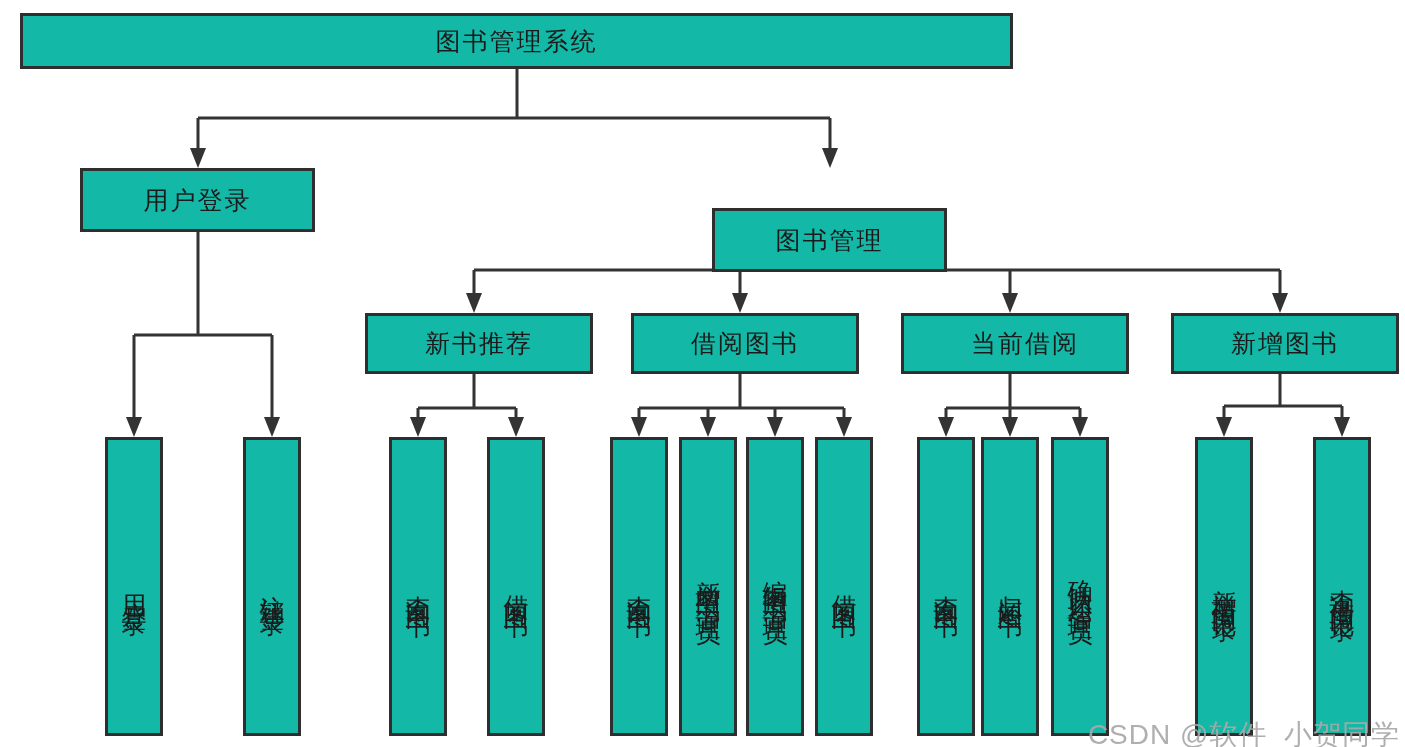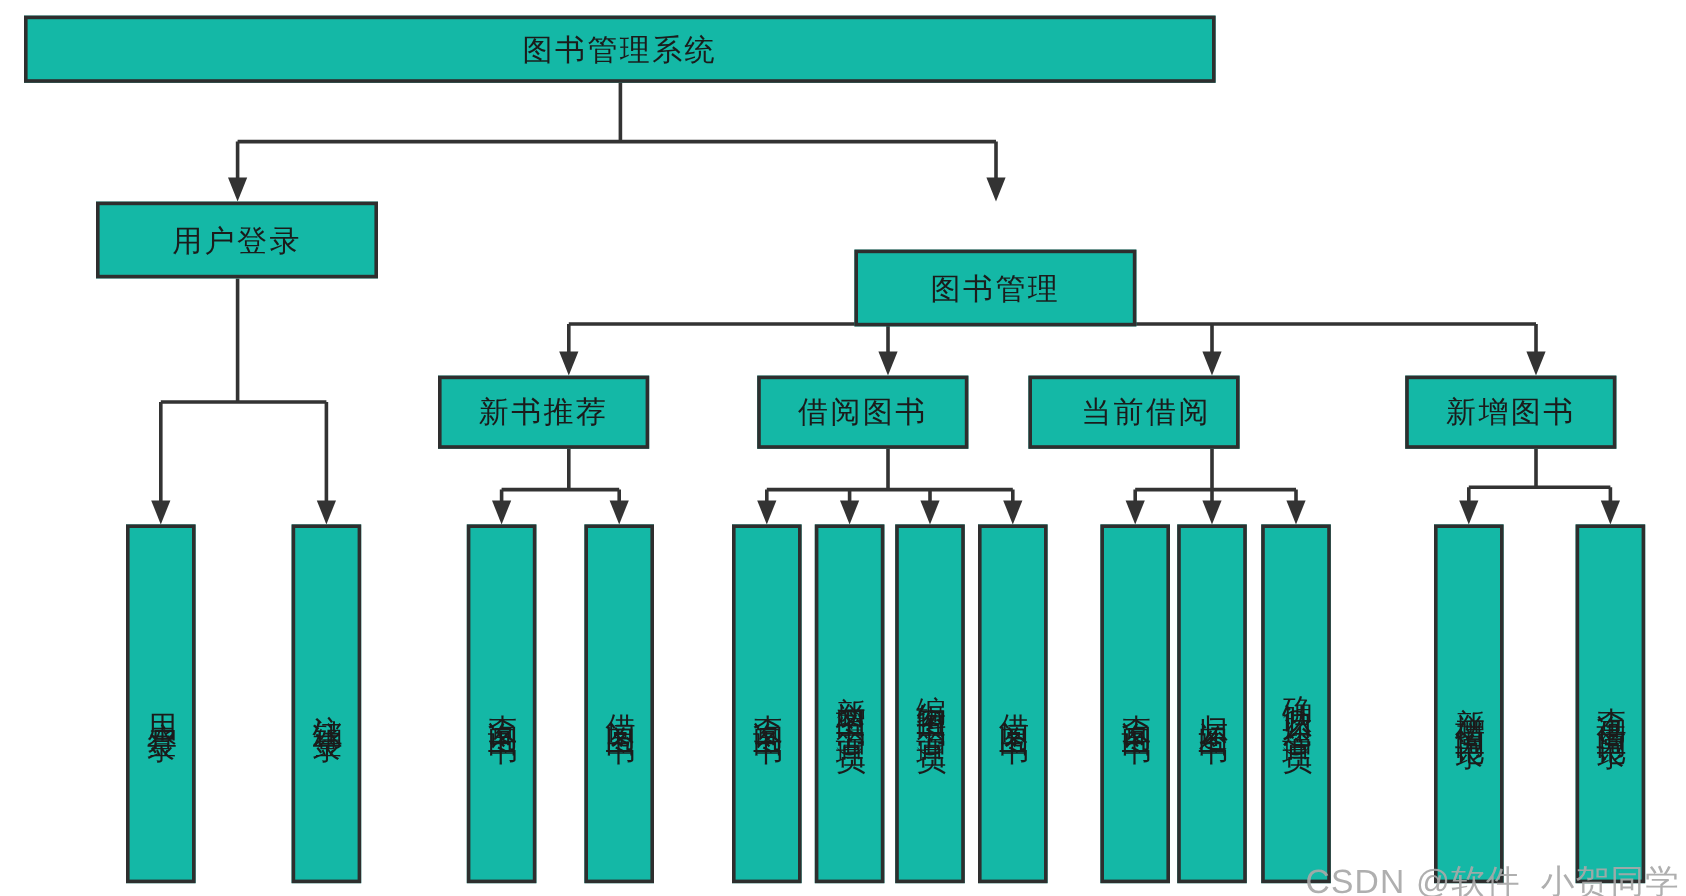--- a/index.html
+++ b/index.html
@@ -35,24 +35,24 @@
     font-size: 25px;
     letter-spacing: 2px;
     text-align: center;
     z-index: 2;
   }
   
   .hnode { white-space: nowrap; }
   .n-root { left: 20px;   top: 13px;  width: 993px; height: 56px; }
   .n-l2a  { left: 80px;   top: 168px; width: 235px; height: 64px; }
   .n-l2b  { left: 712px;  top: 168px; width: 235px; height: 64px; margin-top: 40px; }
-  .n-l3   { top: 313px; width: 176px; height: 61px; }
+  .n-l3   { top: 313px; width: 228px; height: 61px; }
   .n-l3a  { left: 365px; }
   .n-l3b  { left: 631px; }
-  .n-l3c  { left: 857px; padding-left: 20px; }
+  .n-l3c  { left: 901px; padding-left: 20px; }
   .n-l3d  { left: 1171px; }
   
   .vnode { top: 437px; width: 58px; height: 299px; }
   .vnode span {
     writing-mode: vertical-rl;
     text-orientation: mixed;
     letter-spacing: 6px;
     line-height: 1;
     font-size: 25px;
     max-height: 286px;

